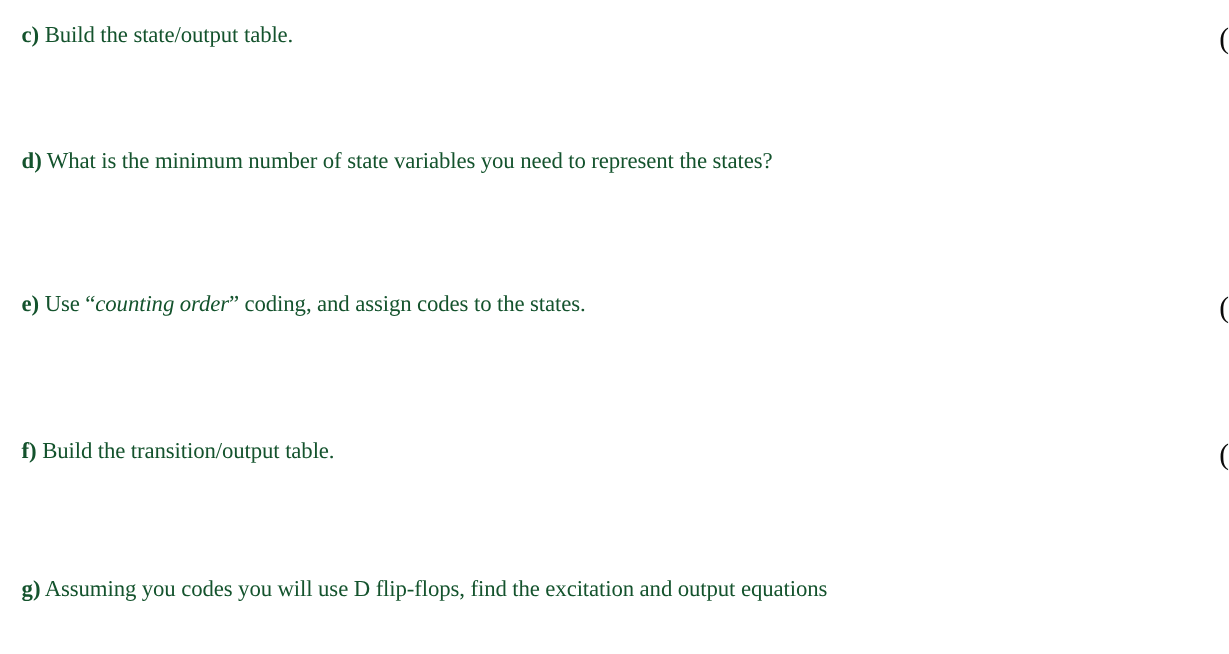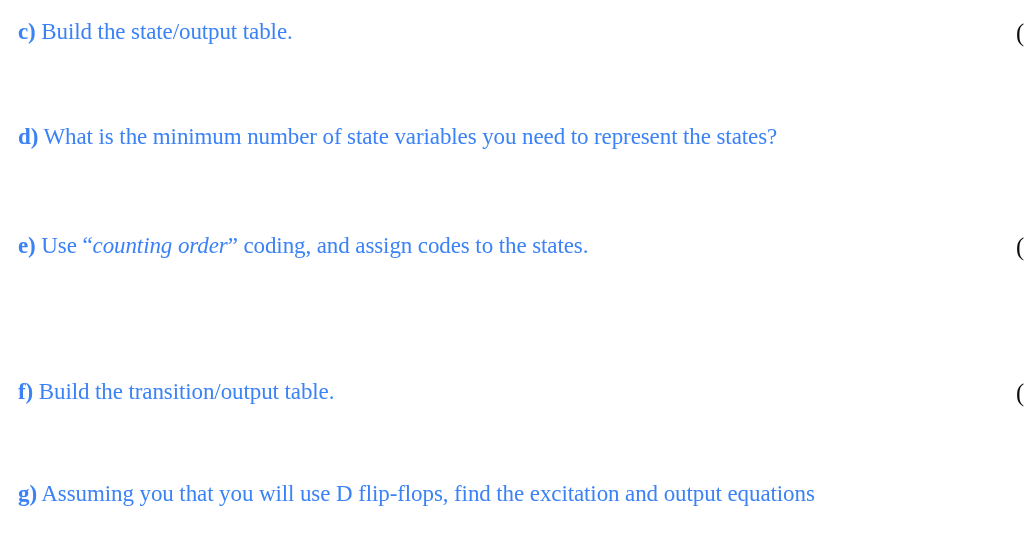--- a/index.html
+++ b/index.html
@@ -19,46 +19,46 @@
     position: relative;
     width: 1024px;
     height: 545px;
     background: #ffffff;
     overflow: hidden;
   }
   .q-line {
     position: absolute;
     left: 18px;
     white-space: nowrap;
-    font-size: 23px;
+    font-size: 19px;
     line-height: 1.05;
     letter-spacing: -0.1px;
-    color: #3b82f6;
+    color: #14532d;
   }
   .q-label {
     font-weight: bold;
   }
   .q-text {
     font-weight: normal;
   }
   .q-italic {
     font-style: italic;
   }
   .trailing-paren {
     position: absolute;
     font-size: 24.5px;
     line-height: 1.05;
     font-family: "Liberation Serif", "DejaVu Serif", serif;
     color: #0b0b0b;
     white-space: nowrap;
   }
   .row-c  { top: 20px; }
   .row-d  { top: 125px; }
-  .row-e  { top: 234px; }
-  .row-f  { top: 380px; }
+  .row-e  { top: 244px; }
+  .row-f  { top: 367px; }
   .row-g  { top: 482px; }
 </style>
 </head>
 <body>
 
 <div class="page">
 
   <div class="q-line row-c">
     <span class="q-label">c)</span><span class="q-text"> Build the state/output table.</span>
   </div>
@@ -72,16 +72,16 @@
     <span class="q-label">e)</span><span class="q-text"> Use “</span><span class="q-text q-italic">counting order</span><span class="q-text">” coding, and assign codes to the states.</span>
   </div>
   <div class="trailing-paren row-e" style="left:1016px;">(</div>
 
   <div class="q-line row-f">
     <span class="q-label">f)</span><span class="q-text"> Build the transition/output table.</span>
   </div>
   <div class="trailing-paren row-f" style="left:1016px;">(</div>
 
   <div class="q-line row-g">
-    <span class="q-label">g)</span><span class="q-text"> Assuming you that you will use D flip-flops, find the excitation and output equations</span>
+    <span class="q-label">g)</span><span class="q-text"> Assuming you codes you will use D flip-flops, find the excitation and output equations</span>
   </div>
 
 </div>
 
 </body></html>

